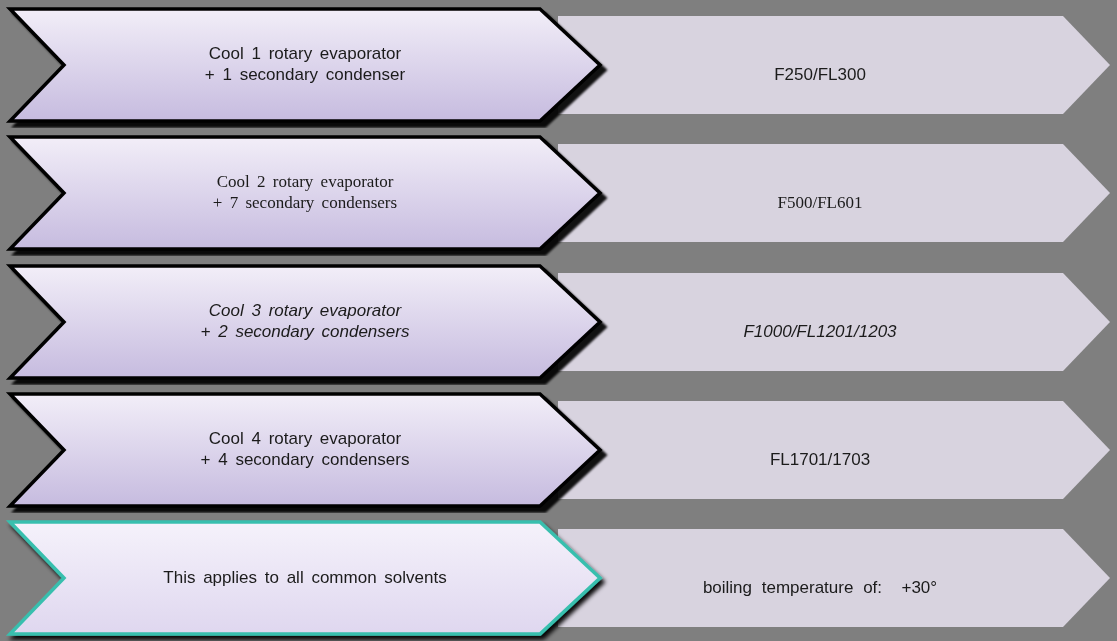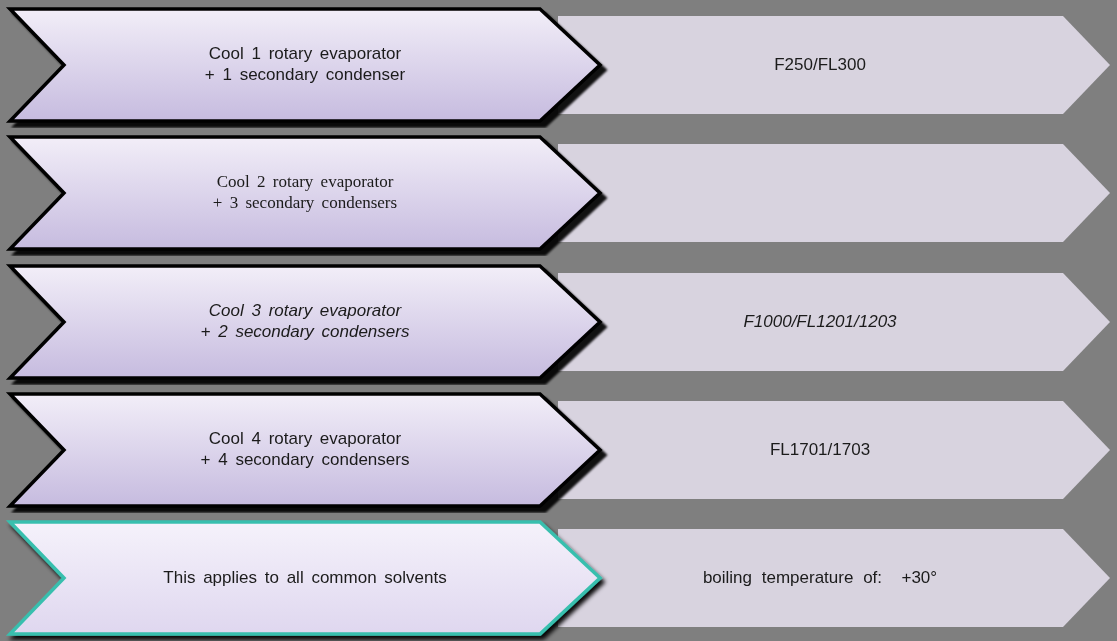--- a/index.html
+++ b/index.html
@@ -22,21 +22,21 @@
     position: absolute; top: 0; height: 128px;
     display: flex; flex-direction: column;
     justify-content: center; align-items: center;
     text-align: center;
     color: #1b1b1b;
     font-size: 17px; line-height: 21px;
     word-spacing: 3px;
     white-space: pre;
   }
   .label-left  { left: 55px;  width: 500px; text-align: right; }
-  .label-right { left: 570px; width: 500px; word-spacing: 5px; }
+  .label-right { left: 570px; width: 500px; word-spacing: 5px; margin-top: 10px; }
   .defs-holder { position: absolute; width: 0; height: 0; overflow: hidden; }
 </style>
 </head>
 <body>
 
 <svg class="defs-holder" aria-hidden="true">
   <defs>
     <linearGradient id="gradPurple" x1="0" y1="0" x2="0" y2="1">
       <stop offset="0" stop-color="#F2EEF8"></stop>
       <stop offset="1" stop-color="#C6BBDF"></stop>
@@ -70,21 +70,24 @@
     </div>
   </div>
 
   <div class="row row-1">
     <svg width="1117" height="128" viewBox="0 0 1117 128" aria-hidden="true">
       <polygon points="558,16 1063,16 1110,65 1063,114 558,114" fill="#D8D3DF"></polygon>
       <polygon points="10,9 540,9 600,65 540,121 10,121 64,65" fill="url(#gradPurple)" stroke-width="3.5" stroke-linejoin="miter" filter="url(#shadowHard)" stroke="#000000"></polygon>
     </svg>
     <div class="label label-left">
       <span>Cool 2 rotary evaporator</span>
-      <span>+ 3 secondary condensers</span>
+      <span>+ 7 secondary condensers</span>
+    </div>
+    <div class="label label-right">
+      <span>F500/FL601</span>
     </div>
   </div>
 
   <div class="row row-2">
     <svg width="1117" height="128" viewBox="0 0 1117 128" aria-hidden="true">
       <polygon points="558,16 1063,16 1110,65 1063,114 558,114" fill="#D8D3DF"></polygon>
       <polygon points="10,9 540,9 600,65 540,121 10,121 64,65" fill="url(#gradPurple)" stroke-width="3.5" stroke-linejoin="miter" filter="url(#shadowHard)" stroke="#000000"></polygon>
     </svg>
     <div class="label label-left">
       <span>Cool 3 rotary evaporator</span>

